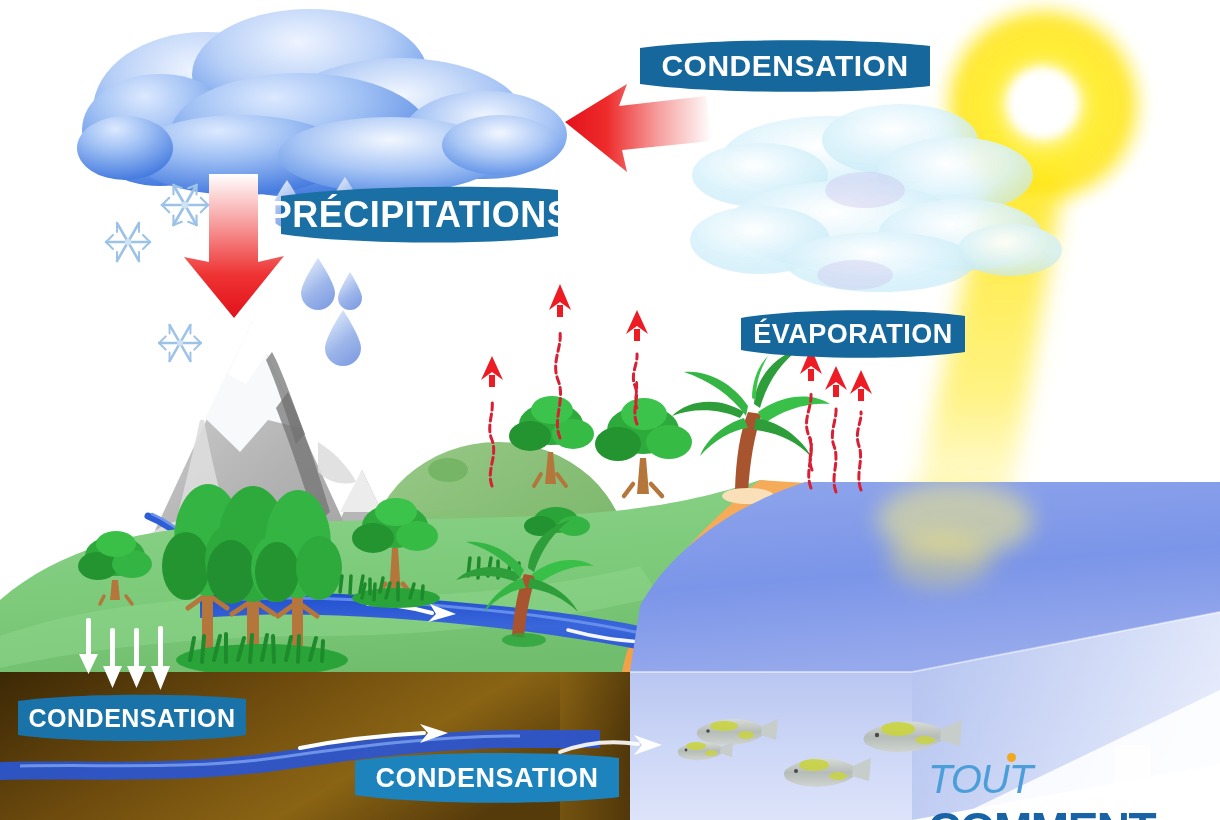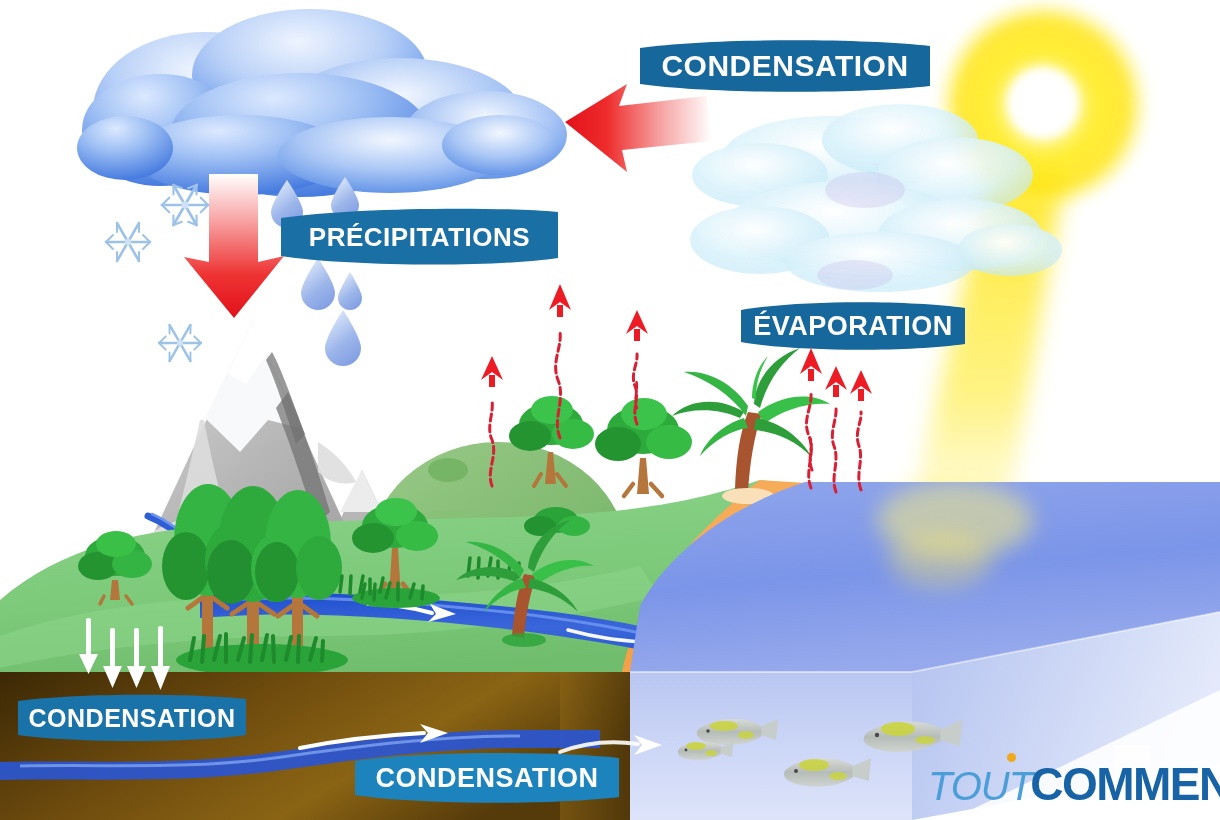--- a/index.html
+++ b/index.html
@@ -42,45 +42,46 @@
   }
   .badge-text {
     position: relative;
     z-index: 2;
   }
   #badge-condensation {
     left: 640px; top: 38px; width: 290px; height: 56px;
     font-size: 30px;
   }
   #badge-precipitations {
-    left: 281px; top: 206px; width: 277px; height: 62px;
-    font-size: 26px;
+    left: 281px; top: 184px; width: 277px; height: 62px;
+    font-size: 36px;
   }
   #badge-evaporation {
-    left: 741px; top: 300px; width: 224px; height: 52px;
+    left: 741px; top: 308px; width: 224px; height: 52px;
     font-size: 27px;
   }
   #badge-infiltrations {
     left: 18px; top: 693px; width: 228px; height: 50px;
     font-size: 25px;
   }
   #badge-ruissellement {
     left: 355px; top: 751px; width: 264px; height: 54px;
     font-size: 27px;
   }
   
   #logo {
     position: absolute;
     left: 928px;
     top: 757px;
     width: 276px;
     height: 54px;
     display: flex;
     align-items: baseline;
     user-select: none;
+    flex-direction: column;
   }
   #logo .logo-tout {
     font-size: 40px;
     font-style: italic;
     font-weight: normal;
     color: #4c9ed9;
     letter-spacing: -1px;
   }
   #logo .logo-comment {
     font-size: 46px;

